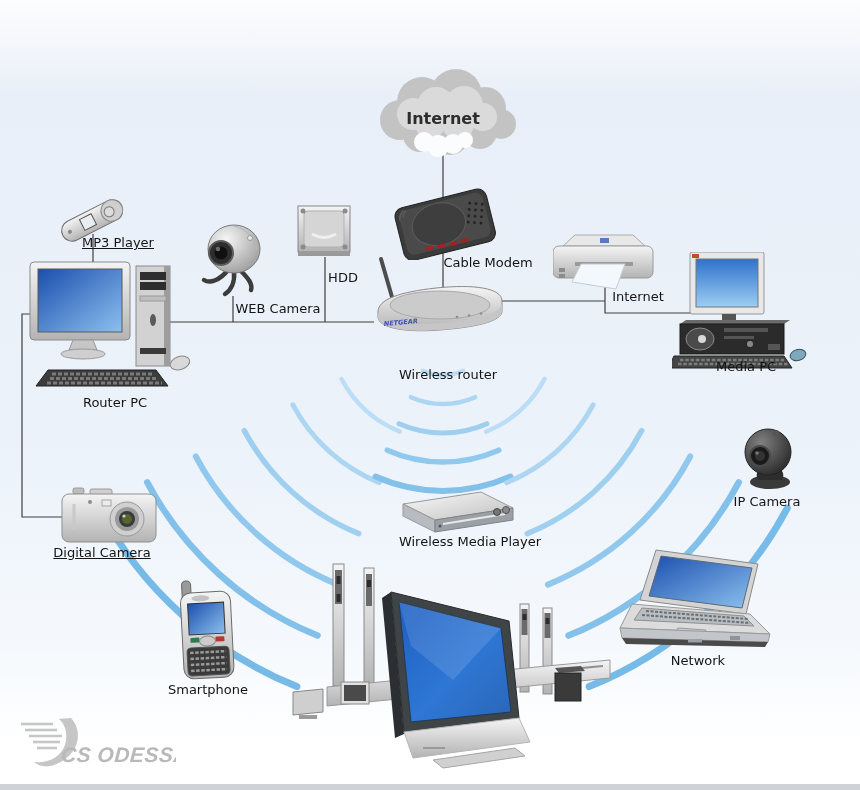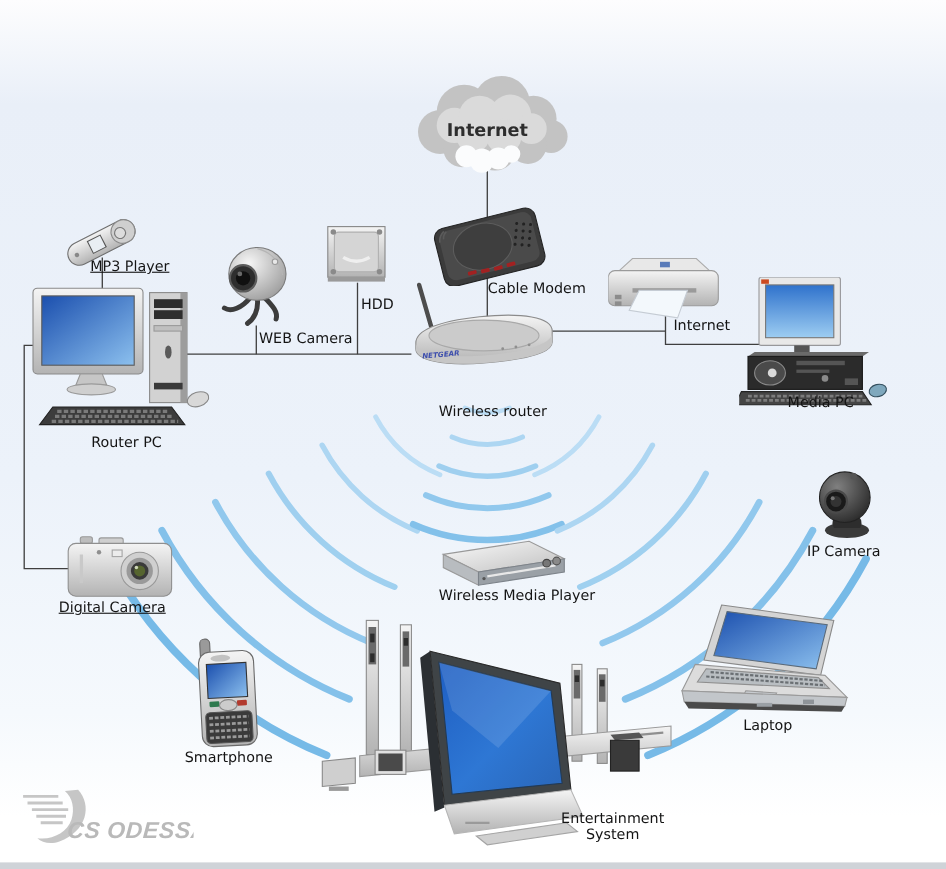--- a/index.html
+++ b/index.html
@@ -405,22 +405,21 @@
   <div class="lbl" style="left:118px;top:236px;text-decoration:underline;">MP3 Player</div>
   <div class="lbl" style="left:278px;top:302px;">WEB Camera</div>
   <div class="lbl" style="left:343px;top:259px;margin-top:12px;">HDD</div>
   <div class="lbl" style="left:115px;top:396px;">Router PC</div>
   <div class="lbl" style="left:638px;top:290px;">Internet</div>
   <div class="lbl" style="left:746px;top:360px;">Media PC</div>
   <div class="lbl" style="left:767px;top:495px;">IP Camera</div>
   <div class="lbl" style="left:102px;top:546px;text-decoration:underline;">Digital Camera</div>
   <div class="lbl" style="left:454px;top:535px;margin-left:16px;">Wireless Media Player</div>
   <div class="lbl" style="left:208px;top:683px;">Smartphone</div>
-  <div class="lbl" style="left:698px;top:654px;">Laptop</div>
-  <div class="lbl wrap" style="left:557px;top:738px;">Entertainment System</div>
+  <div class="lbl" style="left:698px;top:654px;">Network</div>
 
   <div id="logo">
     <svg viewBox="0 0 160 64">
       <g stroke="#c6c6c6" stroke-width="2.6">
         <path d="M5,10 h32"></path>
           <path d="M9,16 h32"></path>
           <path d="M13,22 h33"></path>
           <path d="M17,28 h27"></path>
           <path d="M21,34 h20"></path>
       </g>

